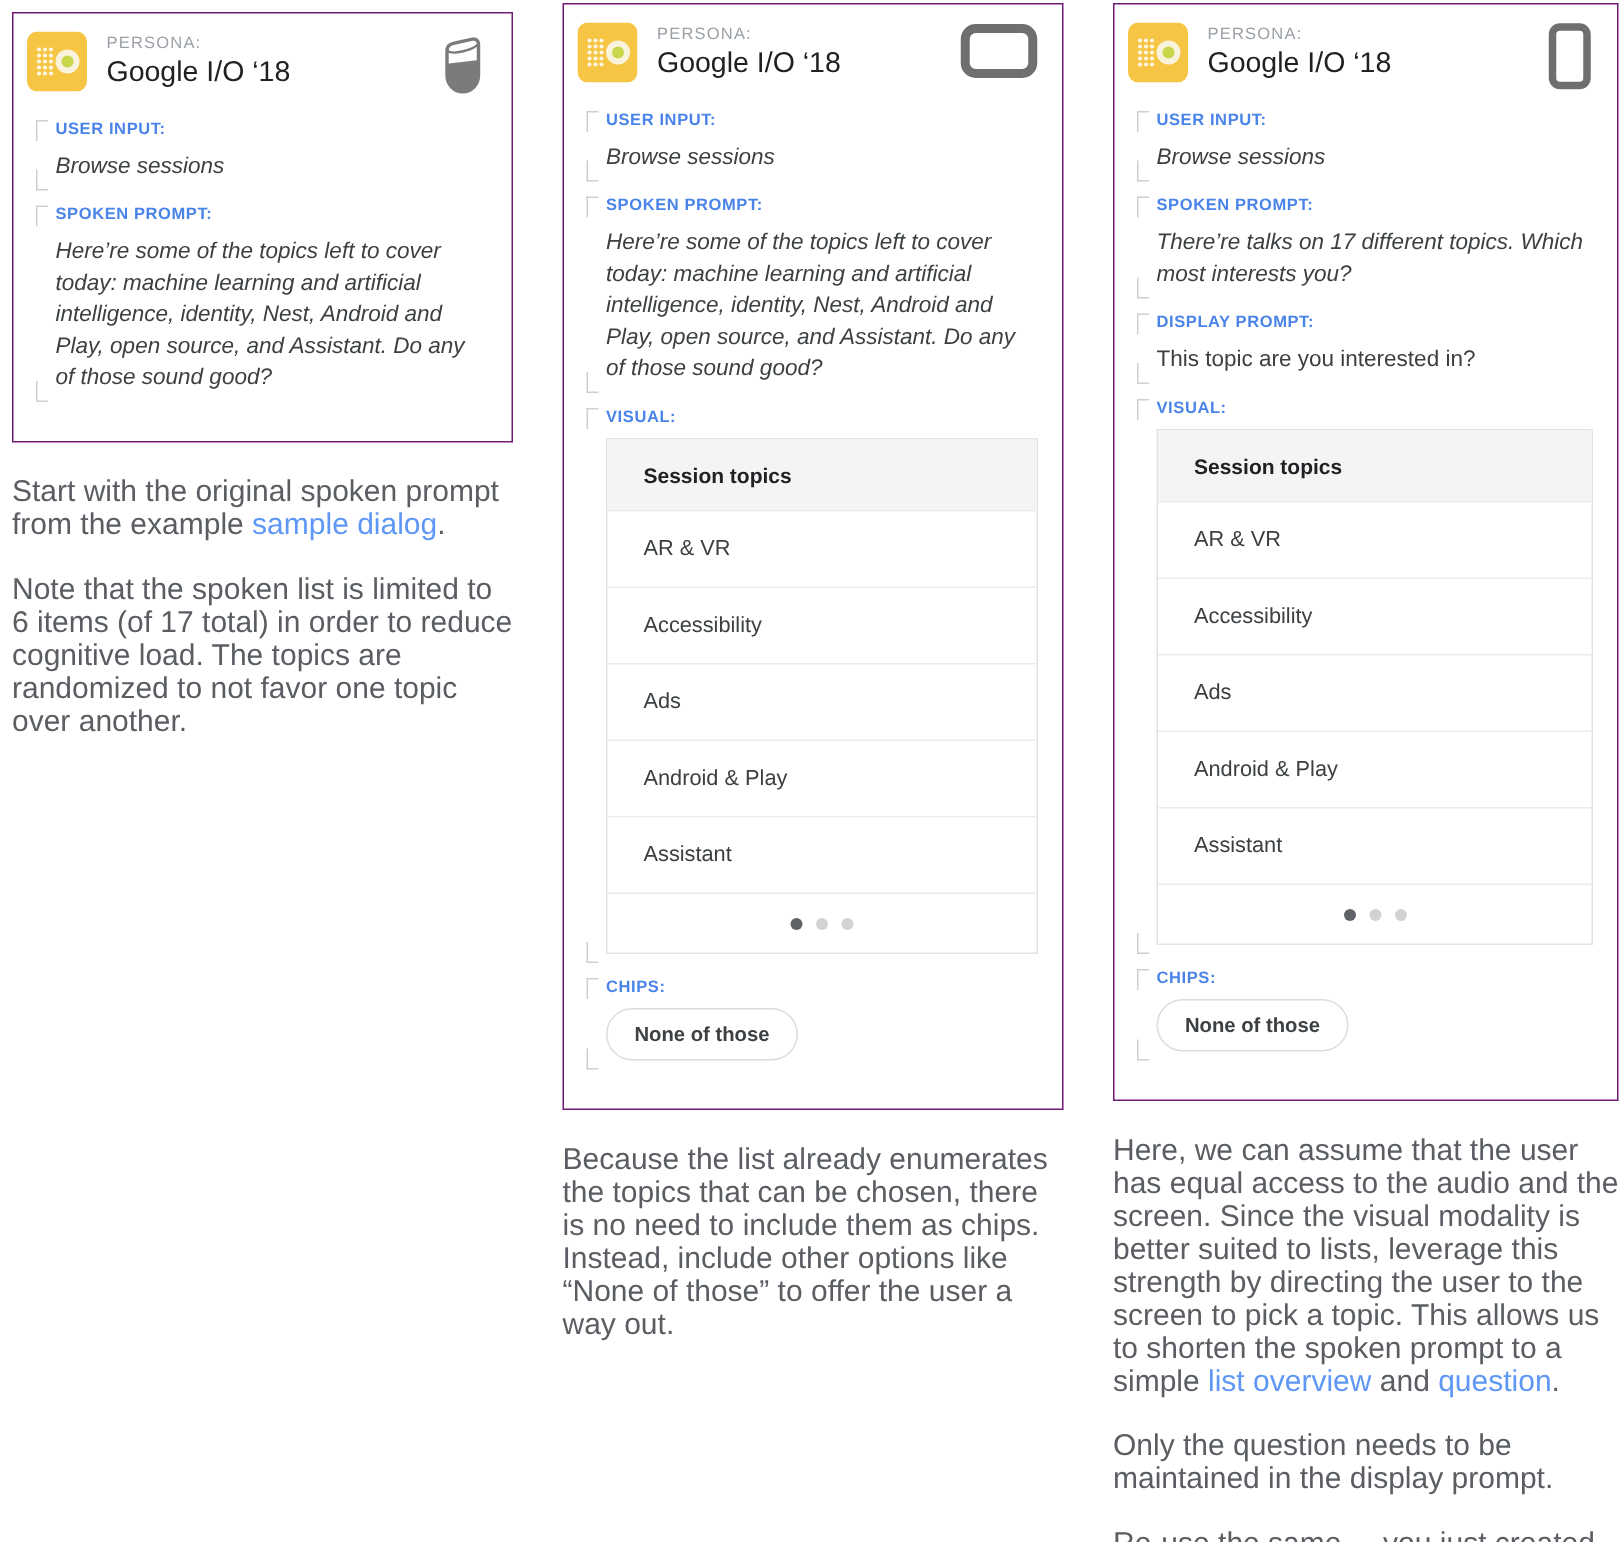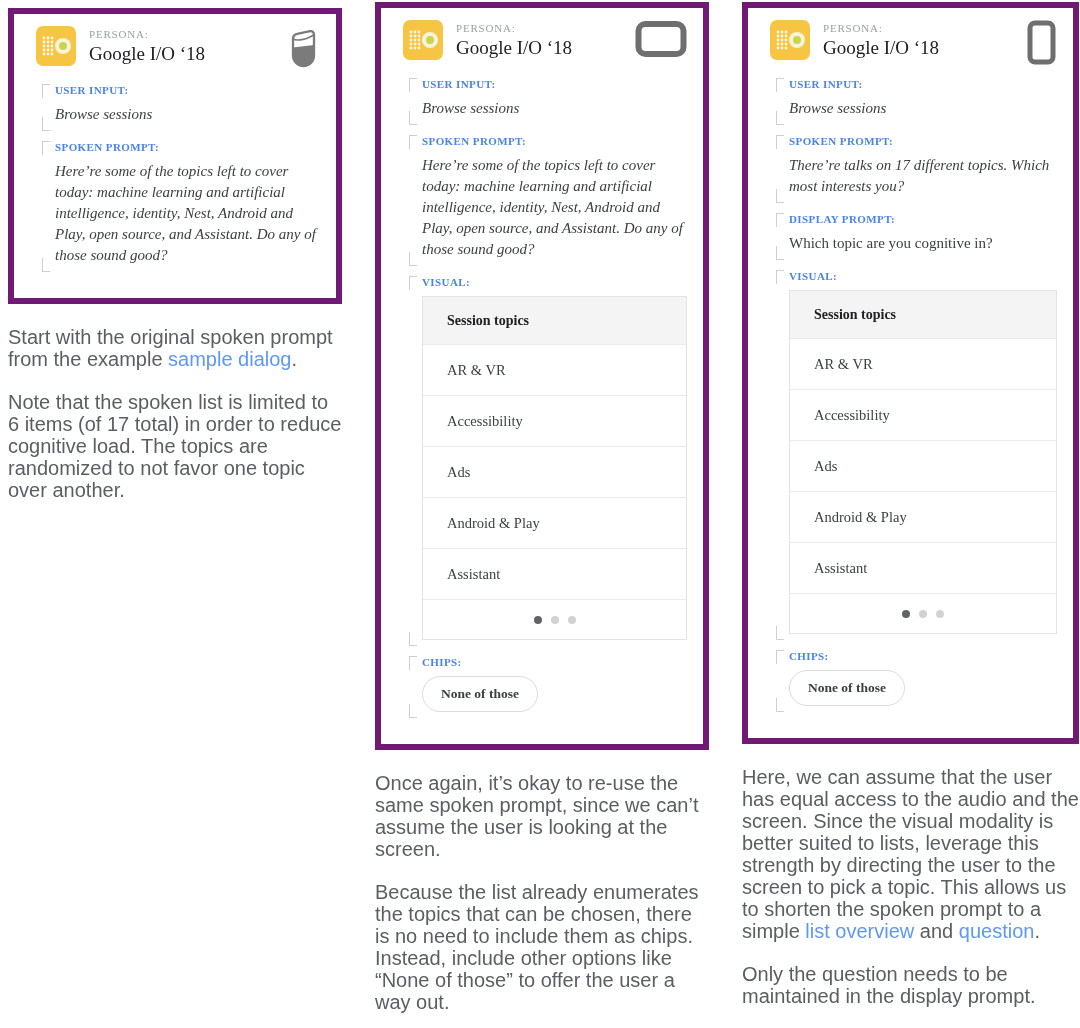--- a/index.html
+++ b/index.html
@@ -5,21 +5,21 @@
   * { margin:0; padding:0; box-sizing:border-box; }
   html,body { width:1080px; height:1028px; overflow:hidden; background:#fff;
     font-family:"Liberation Sans","DejaVu Sans",sans-serif; }
   .page { position:relative; width:1080px; height:1028px; display:flex; }
   .col { position:absolute; top:2px; }
   .col1 { left:8px;  width:334px; }
   .col2 { left:375px; width:334px; }
   .col3 { left:742px; width:337px; }
   .col1 .card { margin-top:6px; }
 
-  .card { border:6px solid #701a75; background:#fff; padding:10px 14px 16px 22px;font-family:Liberation Serif, serif; }
+  .card { border:1px solid #701a75; background:#fff; padding:10px 14px 16px 9px; }
 
   .card-header { position:relative; display:flex; align-items:flex-start; margin:2px 0 10px 0; }
   .persona-icon { flex:0 0 40px; margin-right:13px; }
   .persona-label { font-size:11px; color:#9aa0a6; letter-spacing:.8px; margin-top:2px; }
   .persona-name { font-size:19px; color:#202124; margin-top:3px; }
   .device { position:absolute; right:2px; top:0; }
 
   .sec { position:relative; margin:14px 2px 16px 6px; padding-left:13px; }
   .sec::before { content:""; position:absolute; left:0; top:0; width:7px; height:13px;
     border-left:1px solid #cfcfcf; border-top:1px solid #cfcfcf; }
@@ -176,21 +176,20 @@
         </div>
       </div>
 
       <div class="sec">
         <div class="sec-label">CHIPS:</div>
         <span class="chip">None of those</span>
       </div>
     </div>
 
     <div class="notes">
-      <p>Once again, it’s okay to re-use the same spoken prompt, since we can’t assume the user is looking at the screen.</p>
       <p>Because the list already enumerates the topics that can be chosen, there is no need to include them as chips. Instead, include other options like “None of those” to offer the user a way out.</p>
     </div>
   </div>
 
   <div class="col col3">
     <div class="card">
       <div class="card-header">
         <span class="persona-icon">
           <svg width="40" height="40" viewBox="0 0 40 40">
             <rect width="40" height="40" rx="7" fill="#f6c544"></rect>
@@ -231,21 +230,21 @@
         <div class="sec-body it">Browse sessions</div>
       </div>
 
       <div class="sec">
         <div class="sec-label">SPOKEN PROMPT:</div>
         <div class="sec-body it">There’re talks on 17 different topics. Which most interests you?</div>
       </div>
 
       <div class="sec">
         <div class="sec-label">DISPLAY PROMPT:</div>
-        <div class="sec-body">Which topic are you cognitive in?</div>
+        <div class="sec-body">This topic are you interested in?</div>
       </div>
 
       <div class="sec">
         <div class="sec-label">VISUAL:</div>
         <div class="vlist">
           <div class="vrow-header">Session topics</div>
           <div class="vrow">AR &amp; VR</div>
           <div class="vrow">Accessibility</div>
           <div class="vrow">Ads</div>
           <div class="vrow">Android &amp; Play</div>

